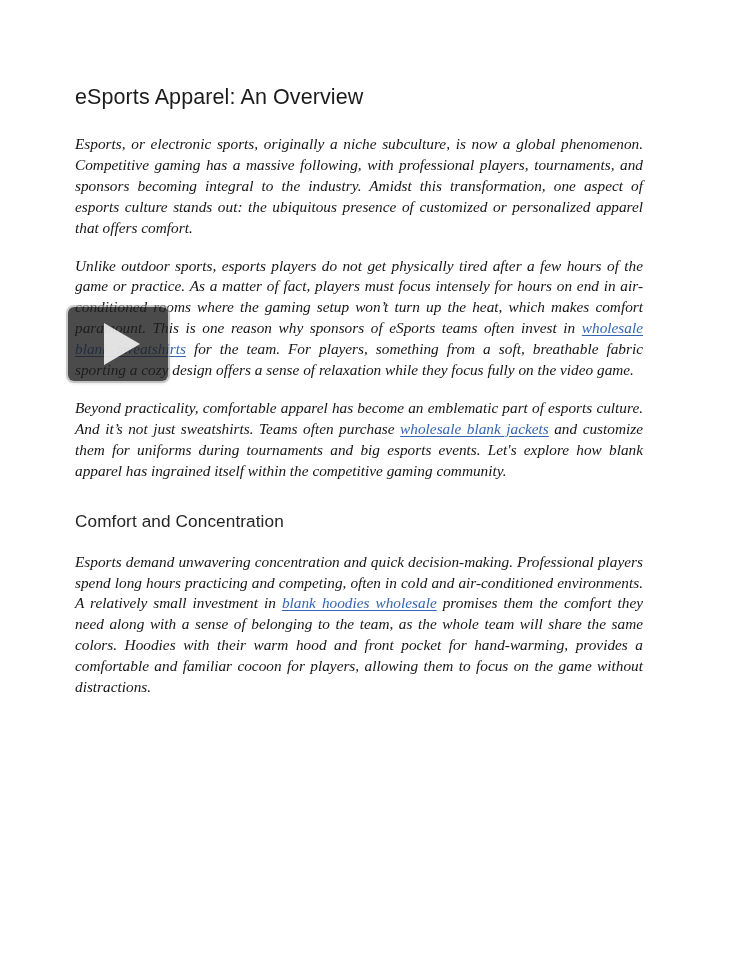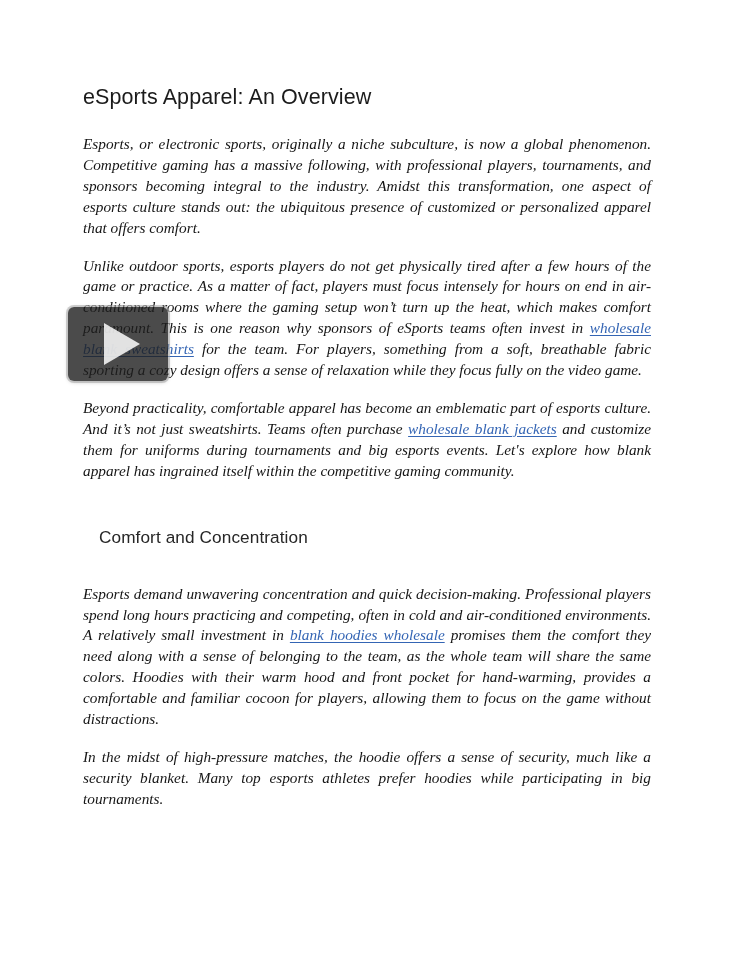--- a/index.html
+++ b/index.html
@@ -20,42 +20,42 @@
     position: absolute;
     left: 0;
     top: 0;
     width: 741px;
     height: 960px;
     background: #ffffff;
   }
 
   .content {
     position: absolute;
-    left: 83px;
+    left: 75px;
     top: 82px;
     width: 568px;
   }
 
   h1.doc-title {
     font-family: "Liberation Sans", "DejaVu Sans", sans-serif;
     font-size: 21.5px;
     font-weight: 400;
     color: #1b1b1b;
     margin: 0 0 0 0;
     padding: 0;
     line-height: 30px;
     letter-spacing: 0.1px;
   }
 
   h2.sec-title {
     font-family: "Liberation Sans", "DejaVu Sans", sans-serif;
     font-size: 17.2px;
     font-weight: 400;
     color: #262626;
-    margin: 16px;
+    margin: 0;
     padding: 0;
     line-height: 26px;
     letter-spacing: 0.1px;
   }
 
   p.para {
     font-family: "Liberation Serif", "DejaVu Serif", serif;
     font-size: 15.3px;
     line-height: 20.9px;
     color: #151515;
@@ -128,21 +128,20 @@
     <div class="gap-p-h2"></div>
 
     <h2 class="sec-title">Comfort and Concentration</h2>
 
     <div class="gap-h2-p"></div>
 
     <p class="para"><span>Esports demand unwavering concentration and quick decision-making. Professional players spend long hours practicing and competing, often in cold and air-conditioned environments. A relatively small investment in </span><a class="doclink">blank hoodies wholesale</a><span> promises them the comfort they need along with a sense of belonging to the team, as the whole team will share the same colors. Hoodies with their warm hood and front pocket for hand-warming, provides a comfortable and familiar cocoon for players, allowing them to focus on the game without distractions.</span></p>
 
     <div class="gap-p"></div>
 
-    <p class="para"><span>In the midst of high-pressure matches, the hoodie offers a sense of security, much like a security blanket. Many top esports athletes prefer hoodies while participating in big tournaments.</span></p>
 
   </div>
 
   <div class="video-overlay">
     <div class="play-tri"></div>
   </div>
 
 </div>
 
 </body></html>

